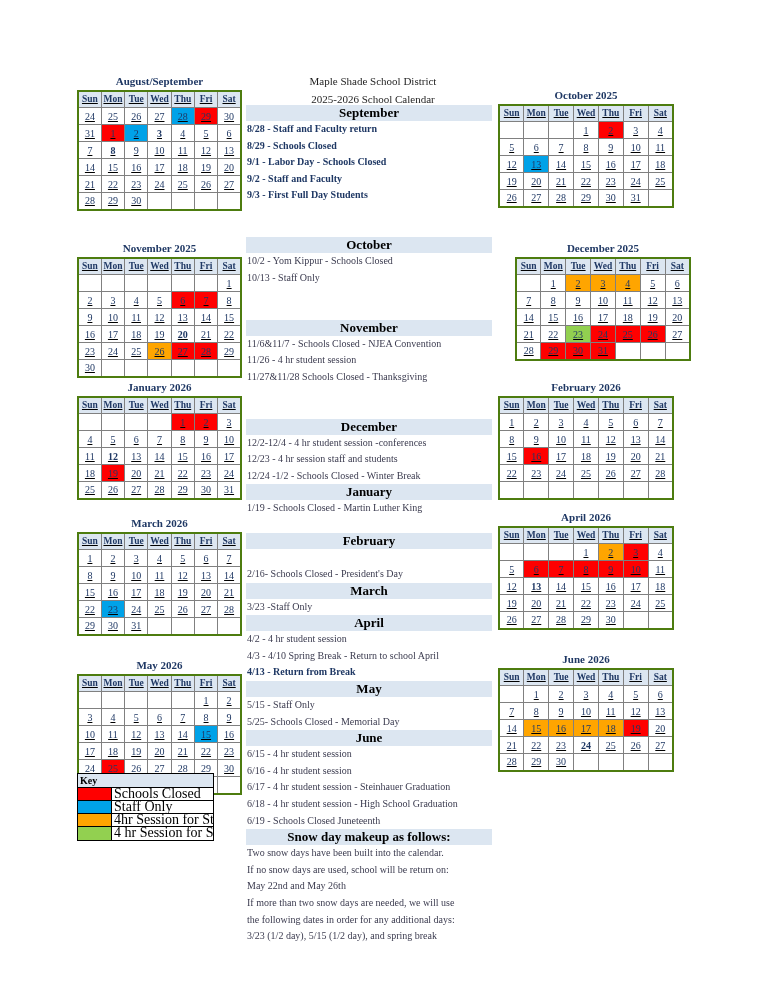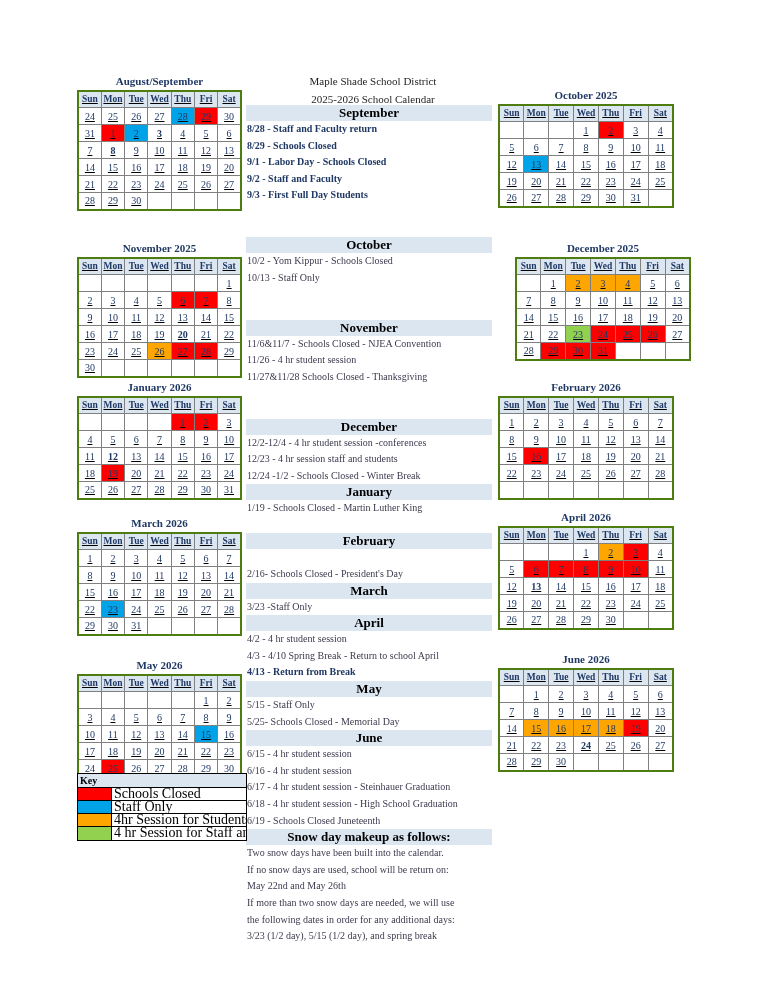--- a/index.html
+++ b/index.html
@@ -96,21 +96,21 @@
     padding-left: 1px;
     color: #3b3b4f;
   }
   .note-line.bold { font-weight: bold; color: #1f3864; }
   .note-line.spacer { color: transparent; }
 
   
   .key {
     position: absolute;
     left: 77px; top: 773px;
-    width: 170px;
+    width: 137px;
     border: 1px solid #000000;
     background: #ffffff;
   }
   .key-title {
     background: #dce6f1;
     font-weight: bold;
     font-size: 10px;
     color: #000000;
     padding-left: 2px;
     line-height: 13px;

